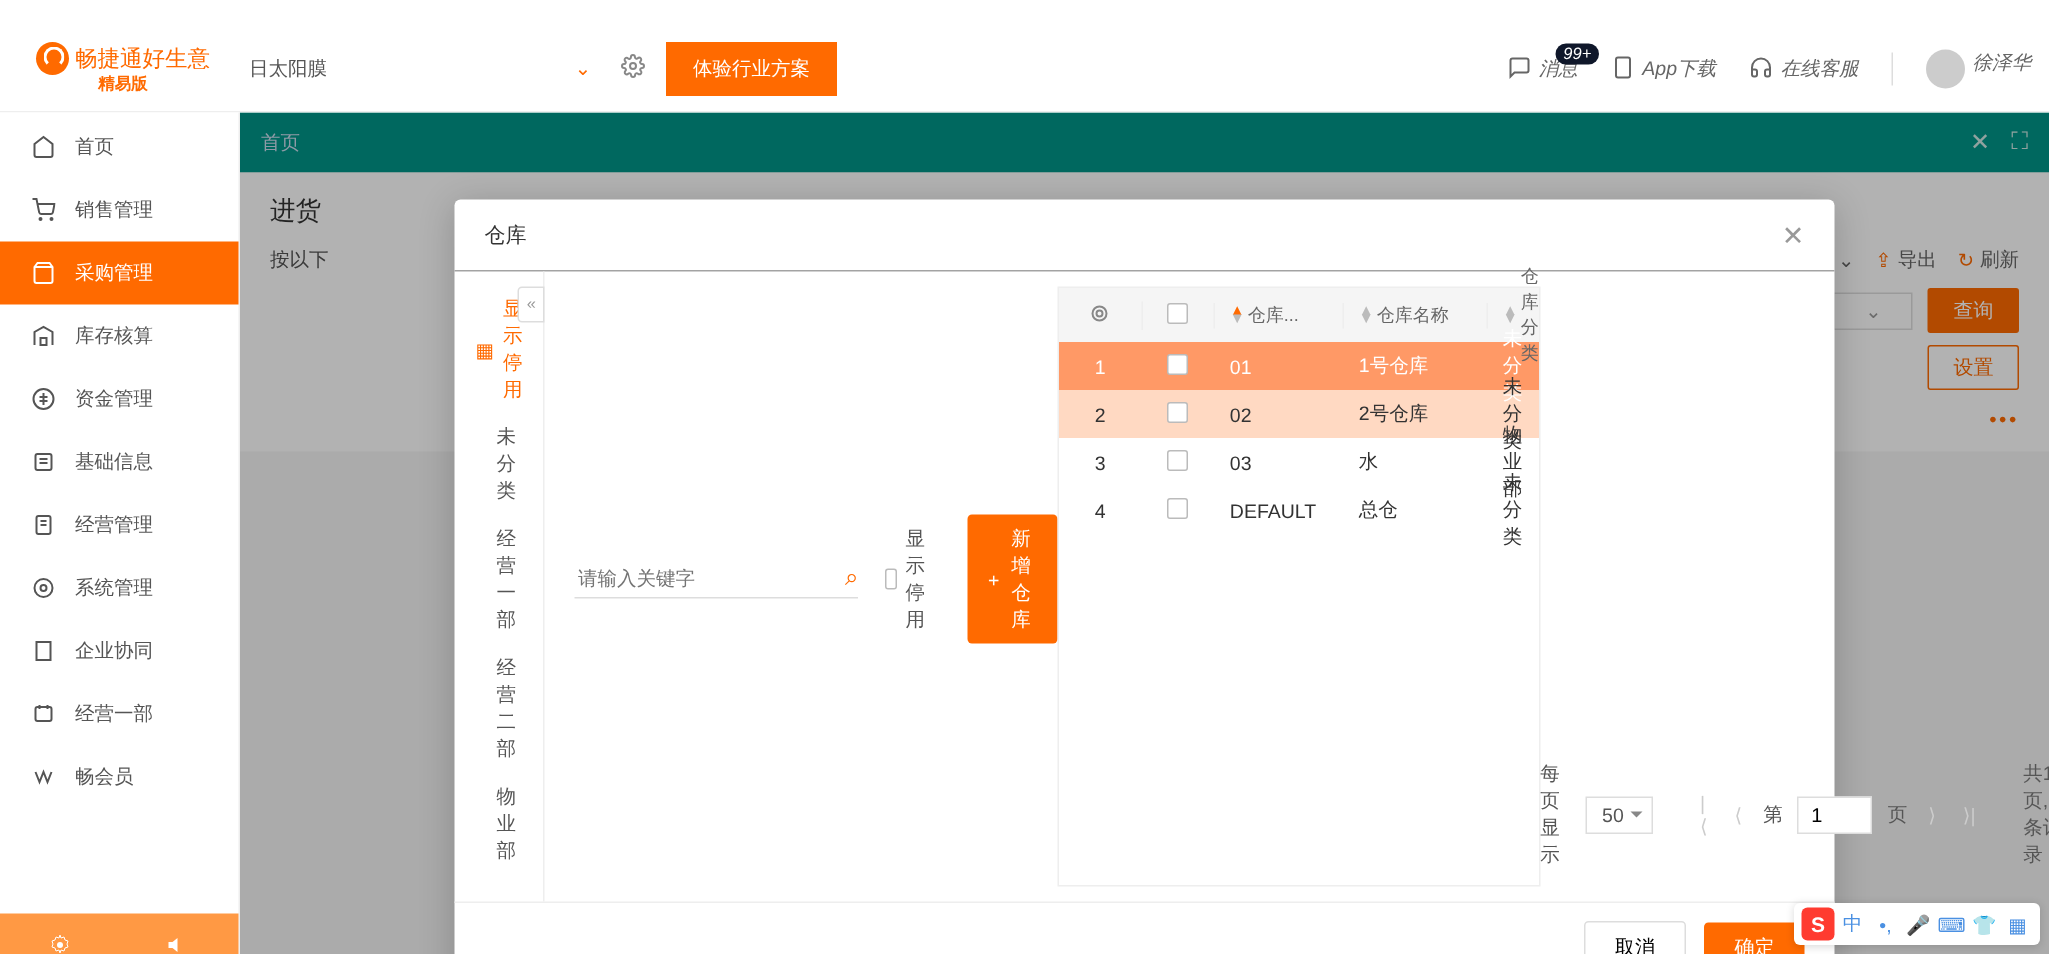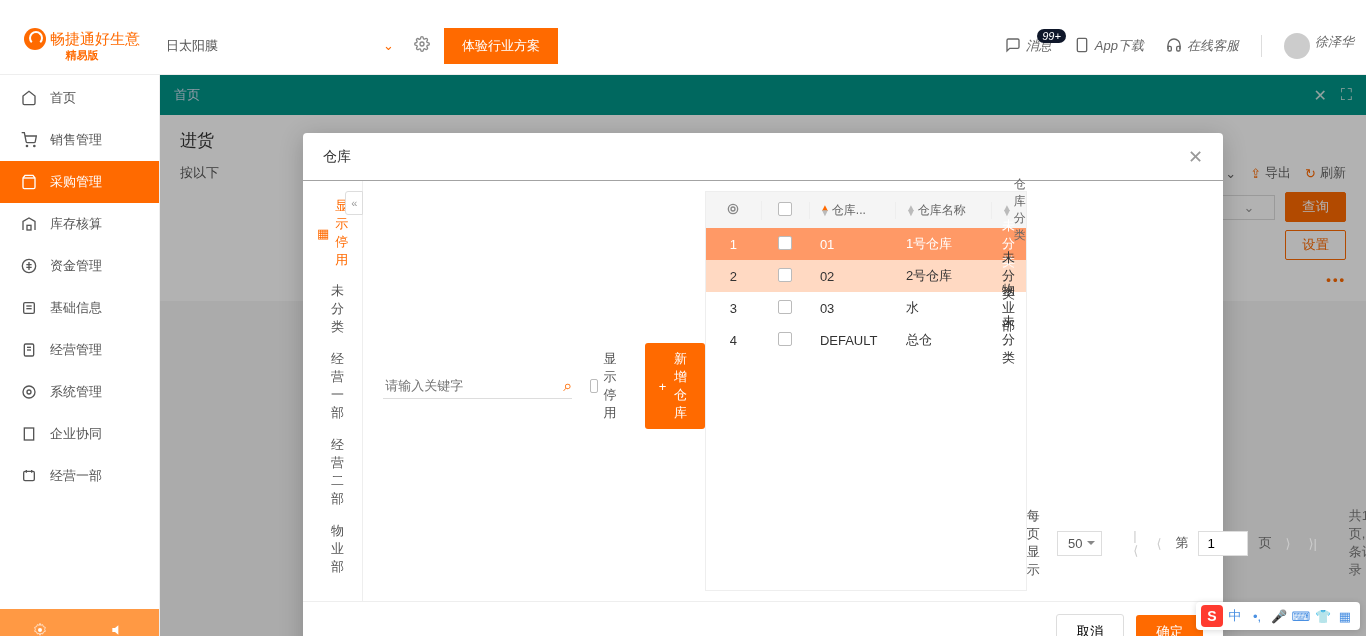--- a/index.html
+++ b/index.html
@@ -249,20 +249,28 @@
         </div>
       <div class="sidebar-item">
           <span class="sidebar-icon">
             <svg viewBox="0 0 24 24" fill="none" stroke="currentColor" stroke-width="2">
               <rect x="4" y="5" width="16" height="14" rx="2"></rect>
               <line x1="8" y1="3" x2="8" y2="7"></line>
               <line x1="16" y1="3" x2="16" y2="7"></line>
             </svg>
           </span>
           <span>经营一部</span>
+        </div>
+      <div class="sidebar-item">
+          <span class="sidebar-icon">
+            <svg viewBox="0 0 24 24" fill="none" stroke="currentColor" stroke-width="2">
+              <path d="M4 7l4 10 4-10 4 10 4-10"></path>
+            </svg>
+          </span>
+          <span>畅会员</span>
         </div>
     </div>
     <div class="sidebar-bottom">
       <span><svg viewBox="0 0 24 24" fill="currentColor">
             <circle cx="12" cy="12" r="3"></circle>
             <path d="M12 2l1 3 3-1 1 3 3 1-1 3 1 3-3 1-1 3-3-1-1 3-1-3-3 1-1-3-3-1 1-3-1-3 3-1 1-3 3 1z" fill="none" stroke="currentColor" stroke-width="1"></path>
           </svg></span>
       <span><svg viewBox="0 0 24 24" fill="currentColor">
             <polygon points="11 5 6 9 2 9 2 15 6 15 11 19 11 5"></polygon>
           </svg></span>

